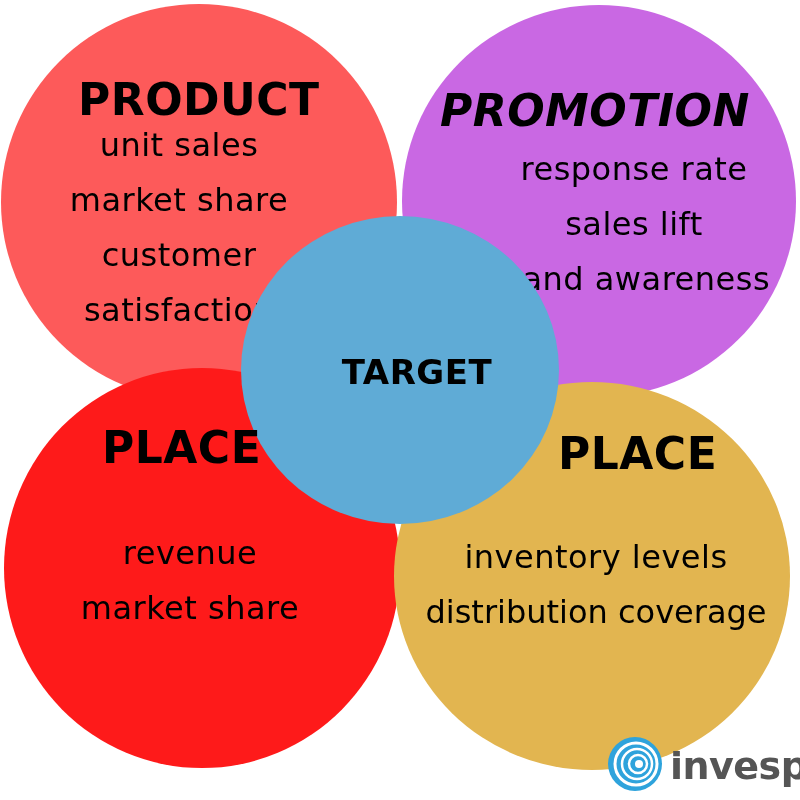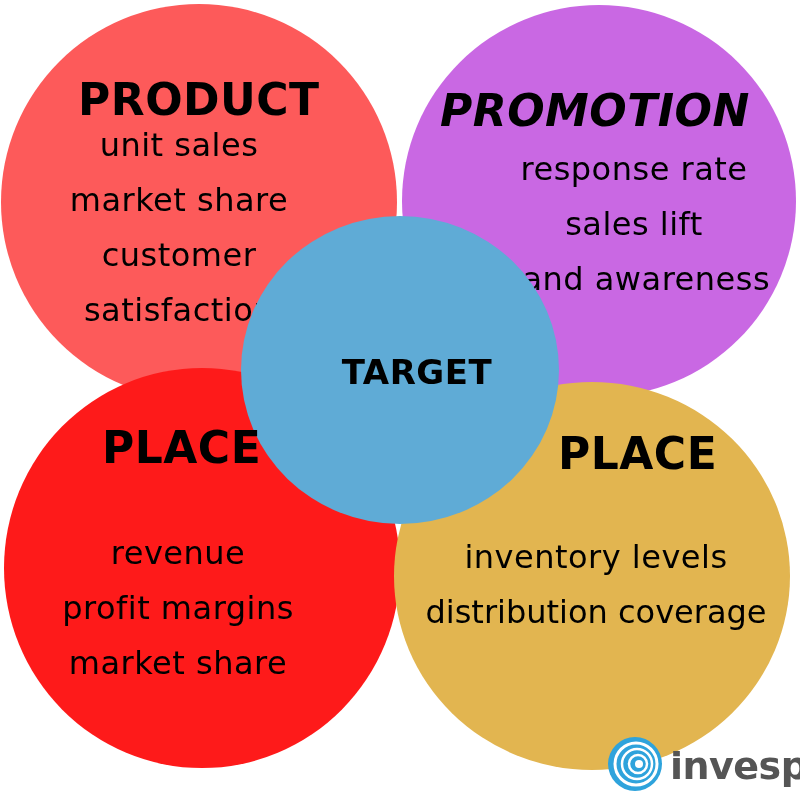--- a/index.html
+++ b/index.html
@@ -33,23 +33,22 @@
 <div class="label items" style="left:470px; top:142px; width:318px;">
   <div style="padding-left:10px;">response rate</div>
   <div style="padding-left:10px;">sales lift</div>
   <div>brand awareness</div>
 </div>
 
 <div class="circle" style="left:241px; top:216px; width:318px; height:308px; background:#5fabd6;"></div>
 <div class="label title" style="left:241px; top:352px; width:352px; font-size:34px; text-align:center;">TARGET</div>
 
 <div class="label title" style="left:102px; top:422px;">PLACE</div>
-<div class="label items" style="left:28px; top:526px; width:300px;">
+<div class="label items" style="left:40px; top:526px; width:300px;">
   <div>revenue</div>
-  <div>profit margins</div>
   <div>market share</div>
 </div>
 
 <div class="label title" style="left:558px; top:428px;">PLACE</div>
 <div class="label items" style="left:398px; top:530px; width:396px;">
   <div>inventory levels</div>
   <div style="letter-spacing:0px;">distribution coverage</div>
 </div>
 
 <div class="logo">

